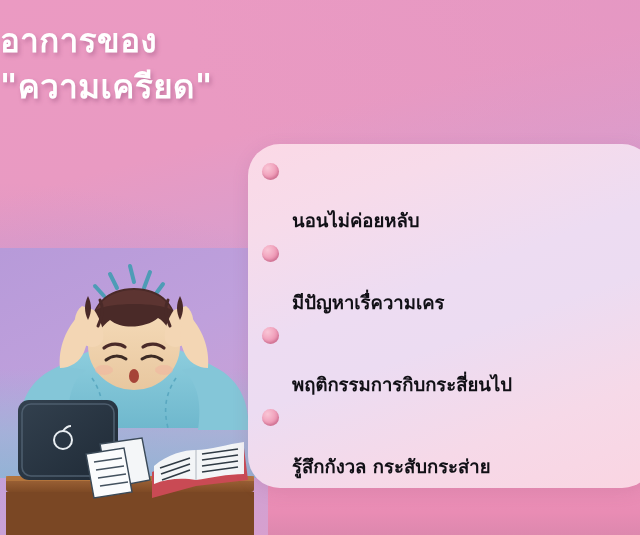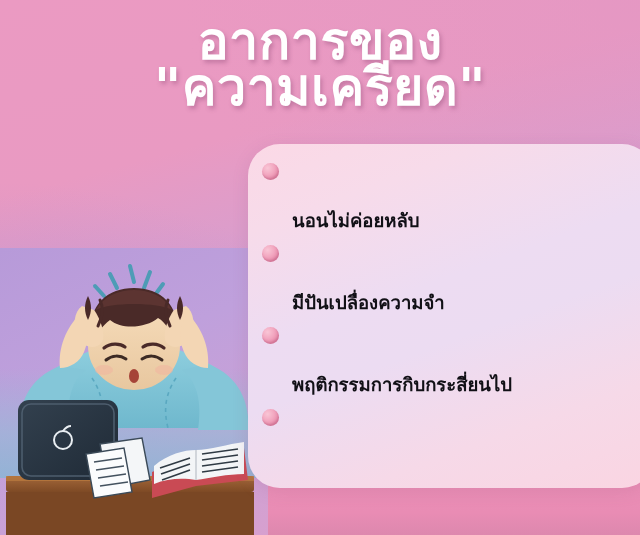--- a/index.html
+++ b/index.html
@@ -38,24 +38,24 @@
   }
   .illo-bg2 {
     position:absolute; left:0; right:0; top:120px; height:110px;
     background:linear-gradient(180deg,rgba(150,190,215,0) 0%,rgba(140,190,215,0.55) 60%,rgba(130,185,212,0.75) 100%);
   }
   .illo svg { position:absolute; left:0; top:0; }
 
   
   .heading {
     position:absolute; left:0; right:0; top:18px;
-    text-align:center;
+    text-align:left;
     color:#ffffff;
     font-weight:bold;
-    font-size:52px;
+    font-size:33px;
     line-height:46px;
     letter-spacing:0.5px;
     text-shadow:2px 3px 4px rgba(150,80,125,0.45);
   }
   .heading .l2 { display:block; }
 
   
   .card {
     position:absolute; left:248px; top:144px; width:406px; height:344px;
     border-radius:32px;
@@ -226,28 +226,29 @@
   </div>
 
   <div class="card">
     <ul class="sym-list">
       <li class="sym-item">
         <span class="bullet"></span>
         <span>นอนไม่ค่อยหลับ</span>
       </li>
       <li class="sym-item">
         <span class="bullet"></span>
-        <span>มีปันเปลื่องความจำ</span>
+        <span>มีปัญหาเรื่ความเคร</span>
       </li>
       <li class="sym-item">
         <span class="bullet"></span>
         <span>พฤติกรรมการกิบกระสี่ยนไป</span>
       </li>
       <li class="sym-item">
         <span class="bullet"></span>
+        <span>รู้สึกกังวล กระสับกระส่าย</span>
       </li>
       <li class="sym-item">
         
         
       </li>
 
     </ul>
   </div>
 
 </div>

